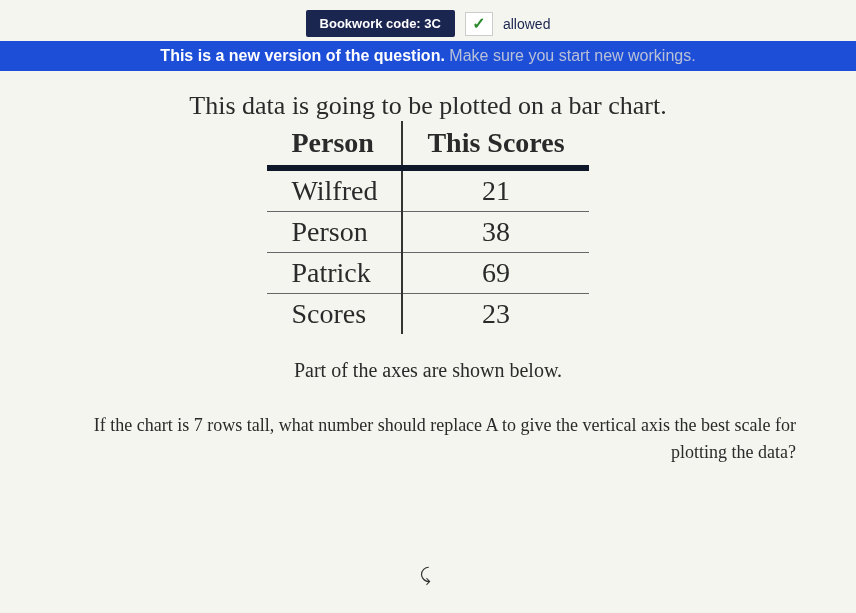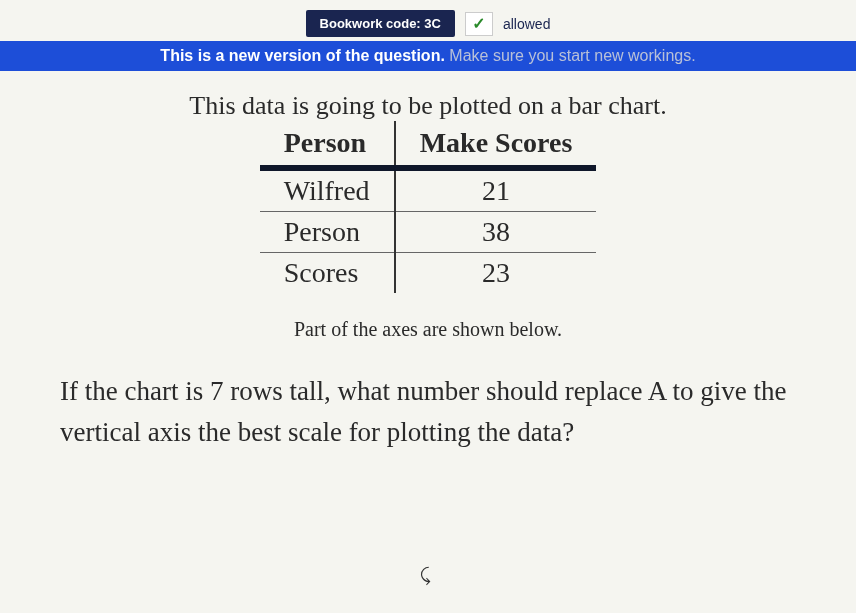--- a/index.html
+++ b/index.html
@@ -100,22 +100,22 @@
     }
     .data-table tr:last-child td {
       border-bottom: none;
     }
     .mid-text {
       font-size: 20px;
       text-align: center;
       margin-bottom: 30px;
     }
     .question-text {
-      font-size: 27px;
-      text-align: left;
+      font-size: 18px;
+      text-align: right;
       line-height: 1.5;
     }
     .cursor {
       position: absolute;
       left: 420px;
       top: 565px;
       font-size: 18px;
       color: #333;
       pointer-events: none;
     }
@@ -135,31 +135,35 @@
   <span class="bold-part">This is a new version of the question.</span><span class="light-part"> Make sure you start new workings.</span>
 </div>
 
 <div class="content">
   <p class="intro-text">This data is going to be plotted on a bar chart.</p>
 
   <table class="data-table">
     <thead>
       <tr>
         <th>Person</th>
-        <th>Make Scores</th>
+        <th>This Scores</th>
       </tr>
     </thead>
     <tbody>
       <tr>
         <td>Wilfred</td>
         <td>21</td>
       </tr>
       <tr>
         <td>Person</td>
         <td>38</td>
+      </tr>
+      <tr>
+        <td>Patrick</td>
+        <td>69</td>
       </tr>
       <tr>
         <td>Scores</td>
         <td>23</td>
       </tr>
     </tbody>
   </table>
 
   <p class="mid-text">Part of the axes are shown below.</p>
 

